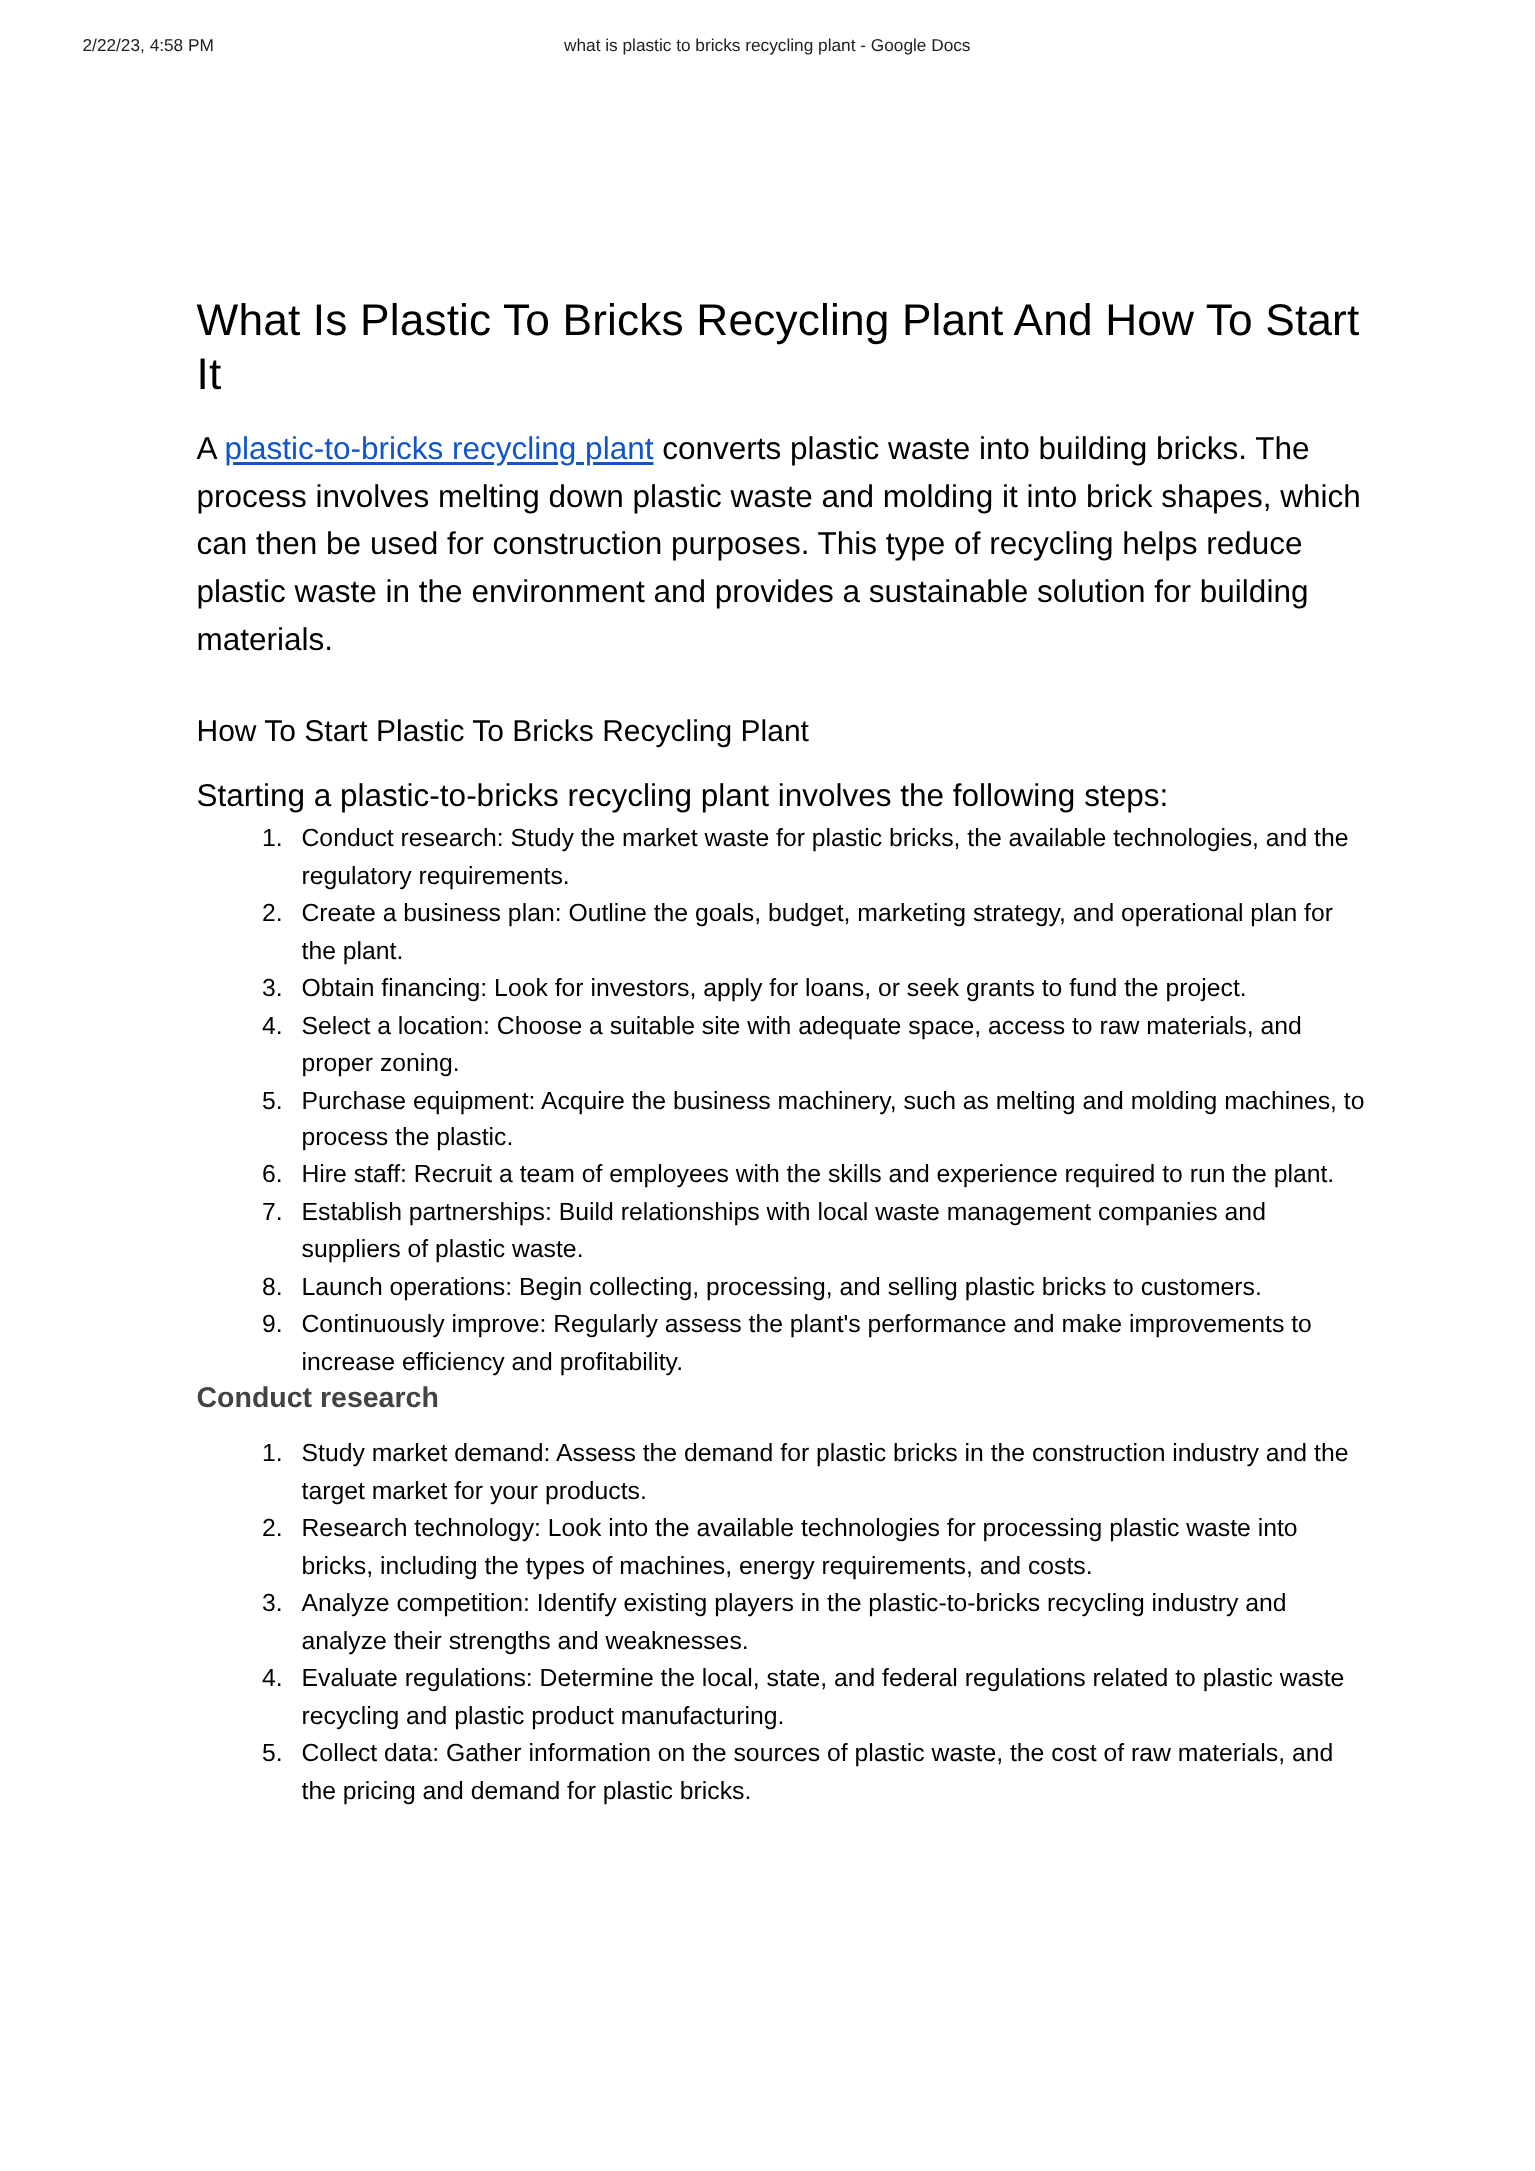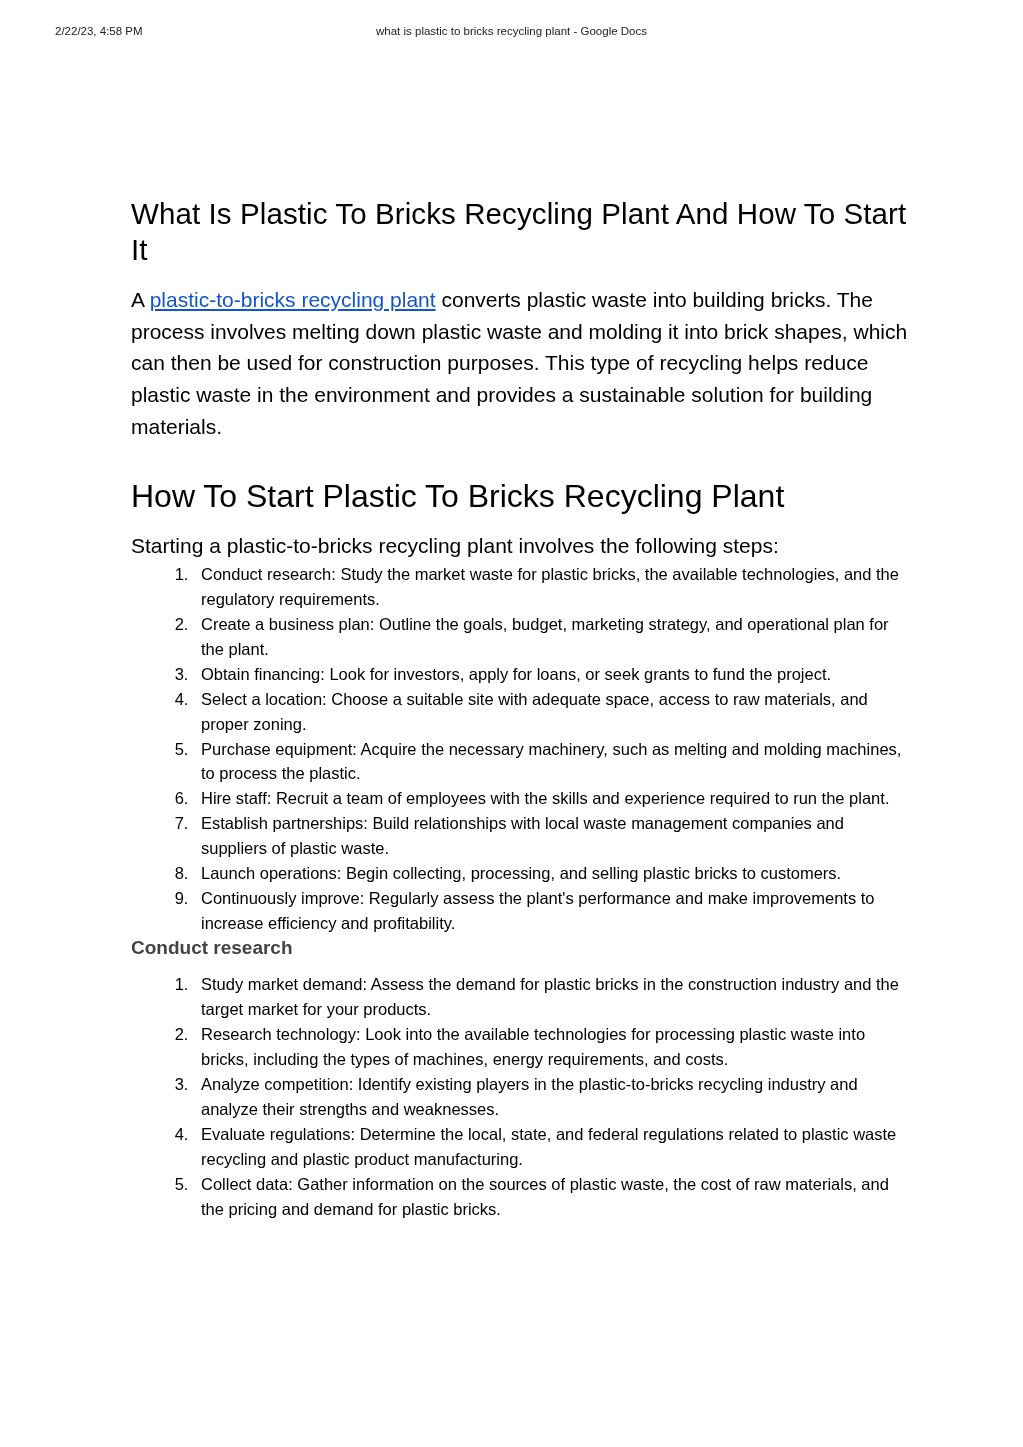--- a/index.html
+++ b/index.html
@@ -83,21 +83,21 @@
   h1.doc-title {
     font-size: 29.5px;
     font-weight: 400;
     color: #000000;
     margin: 0 0 16px 0;
     line-height: 1.22;
     letter-spacing: 0.1px;
   }
 
   h2.doc-h2 {
-    font-size: 32px;
+    font-size: 20px;
     font-weight: 400;
     color: #000000;
     margin: 34px 0 14px 0;
     line-height: 1.25;
   }
 
   h3.doc-h3 {
     font-size: 19px;
     font-weight: 700;
     color: #434343;
@@ -153,21 +153,21 @@
 
     <h2 class="doc-h2">How To Start Plastic To Bricks Recycling Plant</h2>
 
     <p class="doc-p">Starting a plastic-to-bricks recycling plant involves the following steps:</p>
 
     <ol class="doc-list list-block-1">
       <li>Conduct research: Study the market waste for plastic bricks, the available technologies, and the regulatory requirements.</li>
       <li>Create a business plan: Outline the goals, budget, marketing strategy, and operational plan for the plant.</li>
       <li>Obtain financing: Look for investors, apply for loans, or seek grants to fund the project.</li>
       <li>Select a location: Choose a suitable site with adequate space, access to raw materials, and proper zoning.</li>
-      <li>Purchase equipment: Acquire the necessary machinery, such as melting and molding machines, to process the plastic.</li>
+      <li>Purchase equipment: Acquire the business machinery, such as melting and molding machines, to process the plastic.</li>
       <li>Hire staff: Recruit a team of employees with the skills and experience required to run the plant.</li>
       <li>Establish partnerships: Build relationships with local waste management companies and suppliers of plastic waste.</li>
       <li>Launch operations: Begin collecting, processing, and selling plastic bricks to customers.</li>
       <li>Continuously improve: Regularly assess the plant's performance and make improvements to increase efficiency and profitability.</li>
     </ol>
 
     <h3 class="doc-h3 gap-before-h3">Conduct research</h3>
 
 
     <ol class="doc-list list-block-2">

